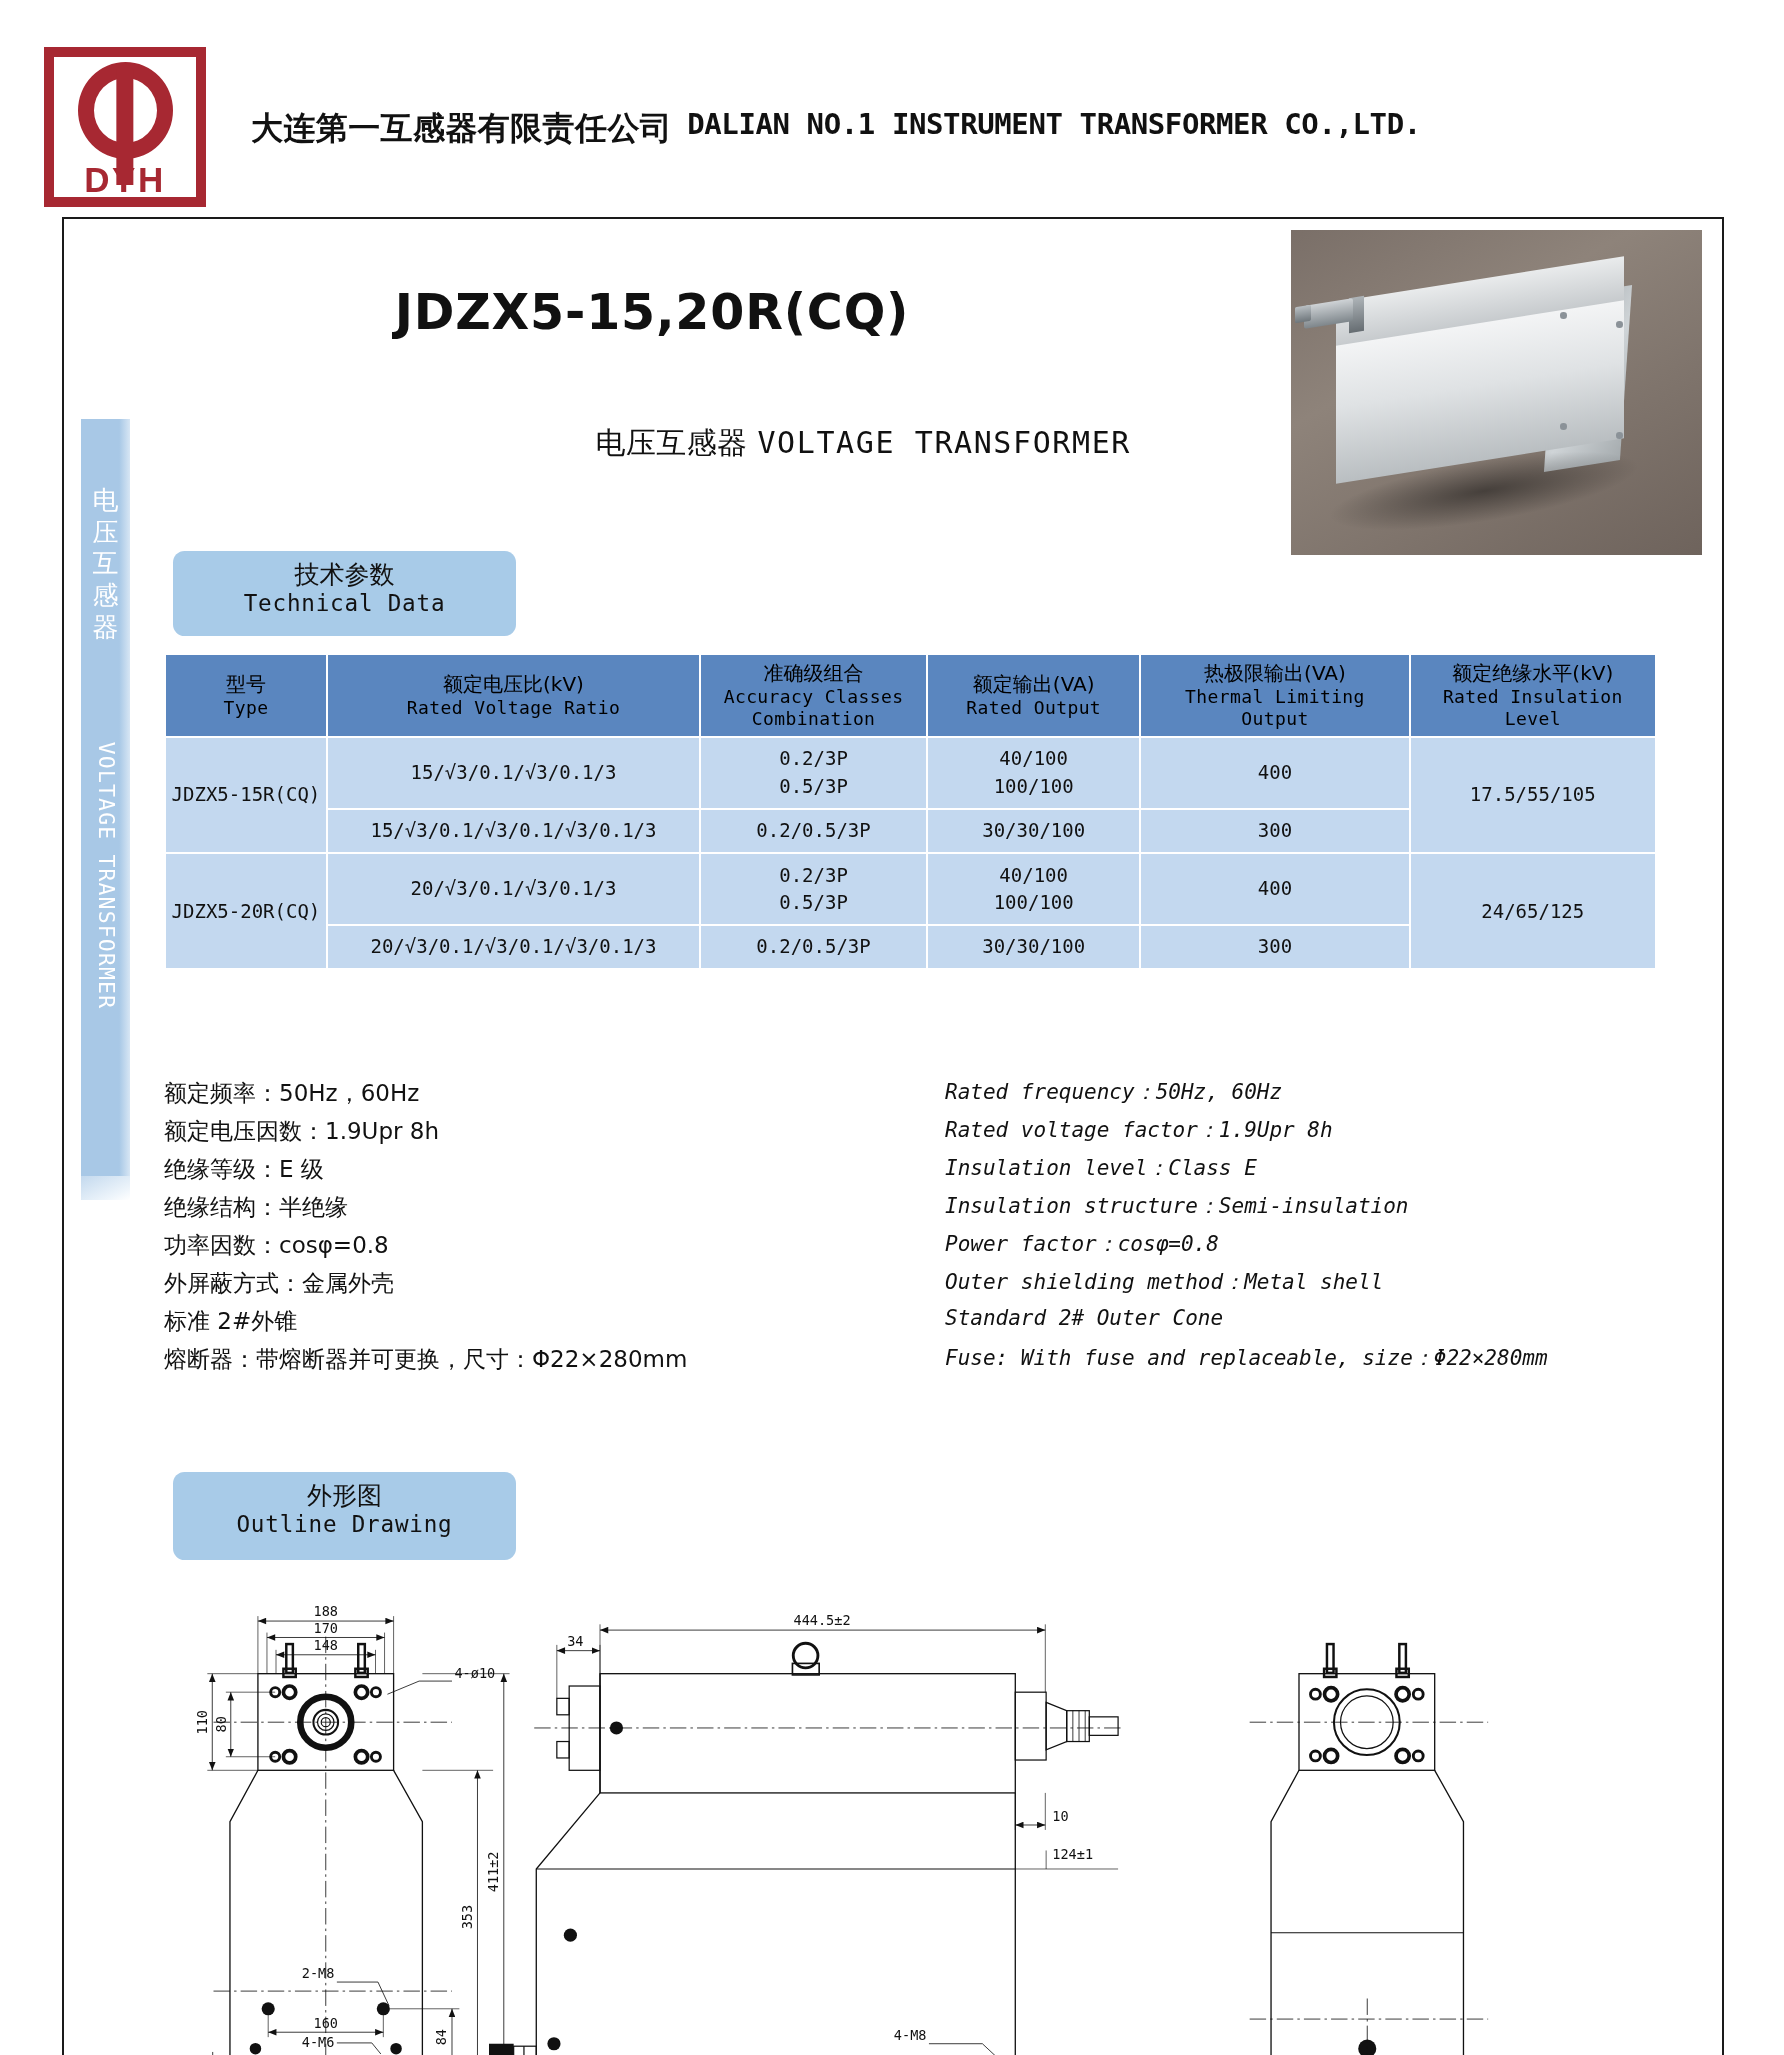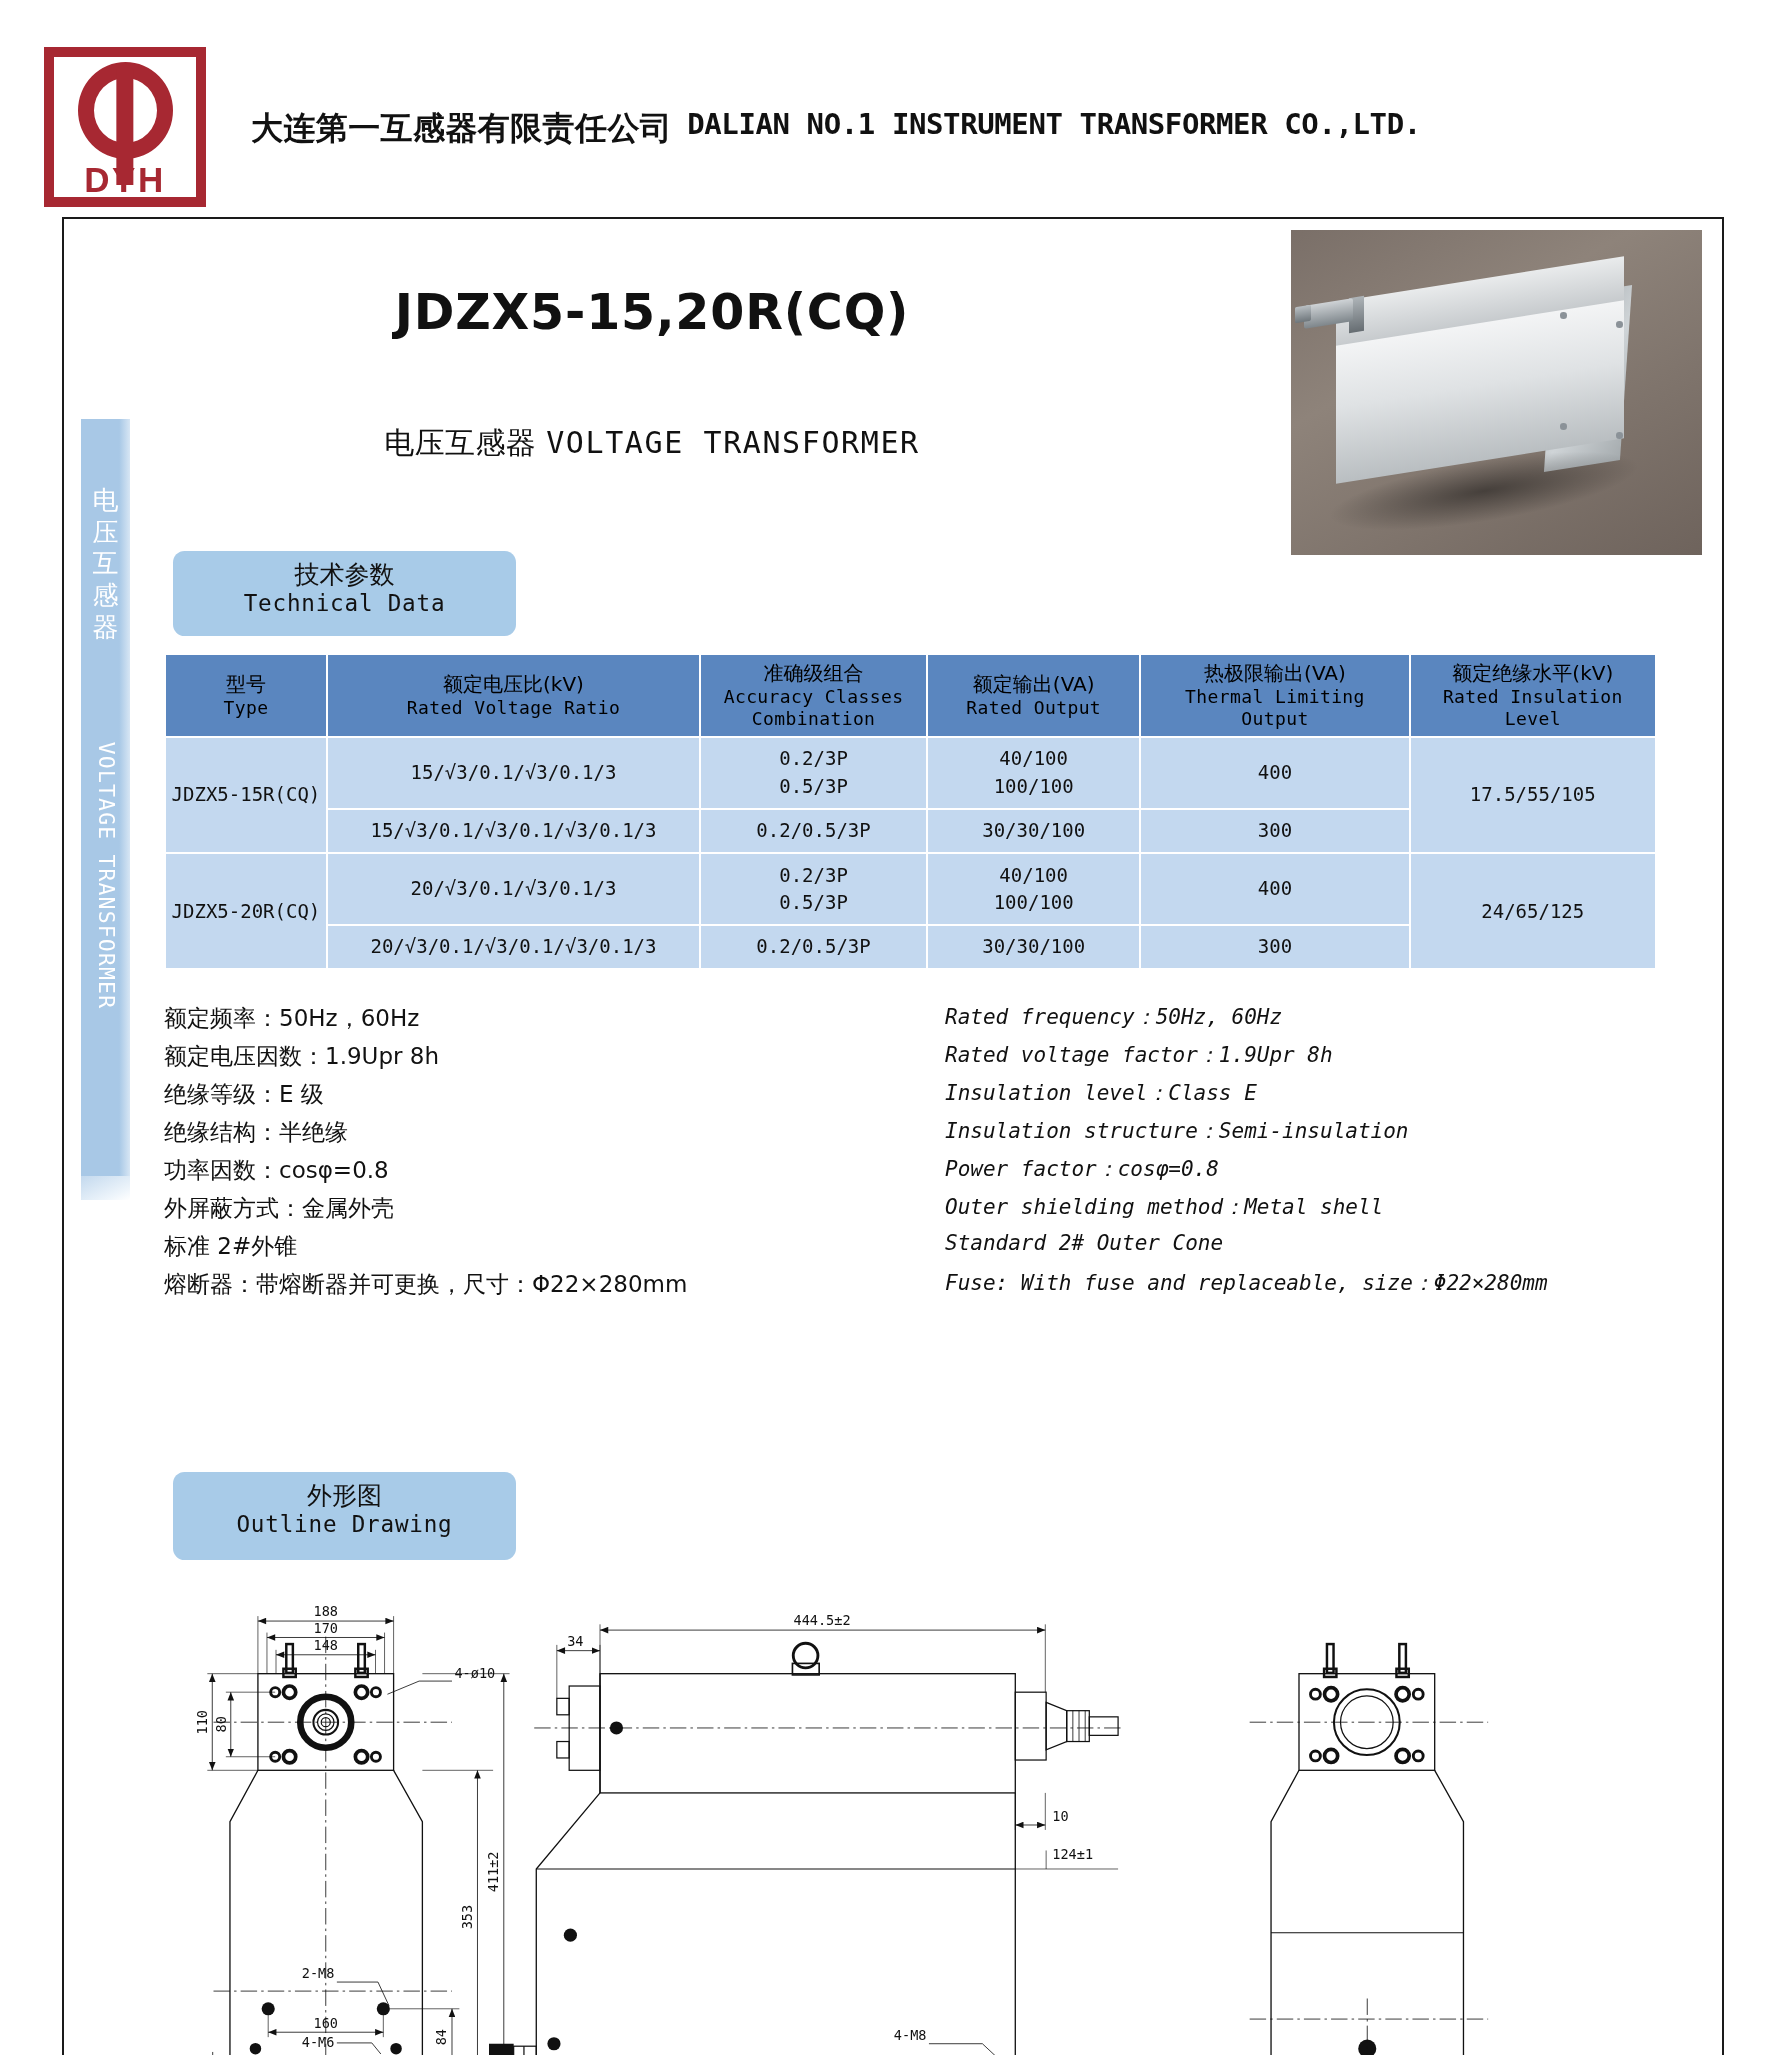--- a/index.html
+++ b/index.html
@@ -125,21 +125,21 @@
     text-align: center;
     font-family: "DejaVu Sans", sans-serif;
     font-weight: bold;
     font-size: 49px;
     letter-spacing: 0.8px;
   }
   .title-sub {
     position: absolute;
     left: 173px; top: 423px;
     width: 958px;
-    text-align: center;
+    text-align: right;
     font-family: "DejaVu Sans", sans-serif;
     font-size: 30px;
     letter-spacing: 0.4px;
   }
   .title-sub .en { font-family: "DejaVu Sans Mono", monospace; letter-spacing: 1.6px; }
 
   
   .photo {
     position: absolute;
     left: 1291px; top: 230px;
@@ -251,21 +251,21 @@
   .col-type { width: 140px; }
   .col-ratio { width: 325px; }
   .col-acc { width: 197px; }
   .col-out { width: 185px; }
   .col-therm { width: 234px; }
   .col-ins { width: 214px; }
 
   
   .specs {
     position: absolute;
-    left: 164px; top: 1003px;
+    left: 164px; top: 1078px;
     width: 1497px;
     display: flex;
   }
   .specs .col { width: 715px; }
   .specs .col.right { margin-left: 66px; }
   .specs .row {
     height: 38px;
     display: flex; align-items: flex-start;
     white-space: nowrap;
   }

